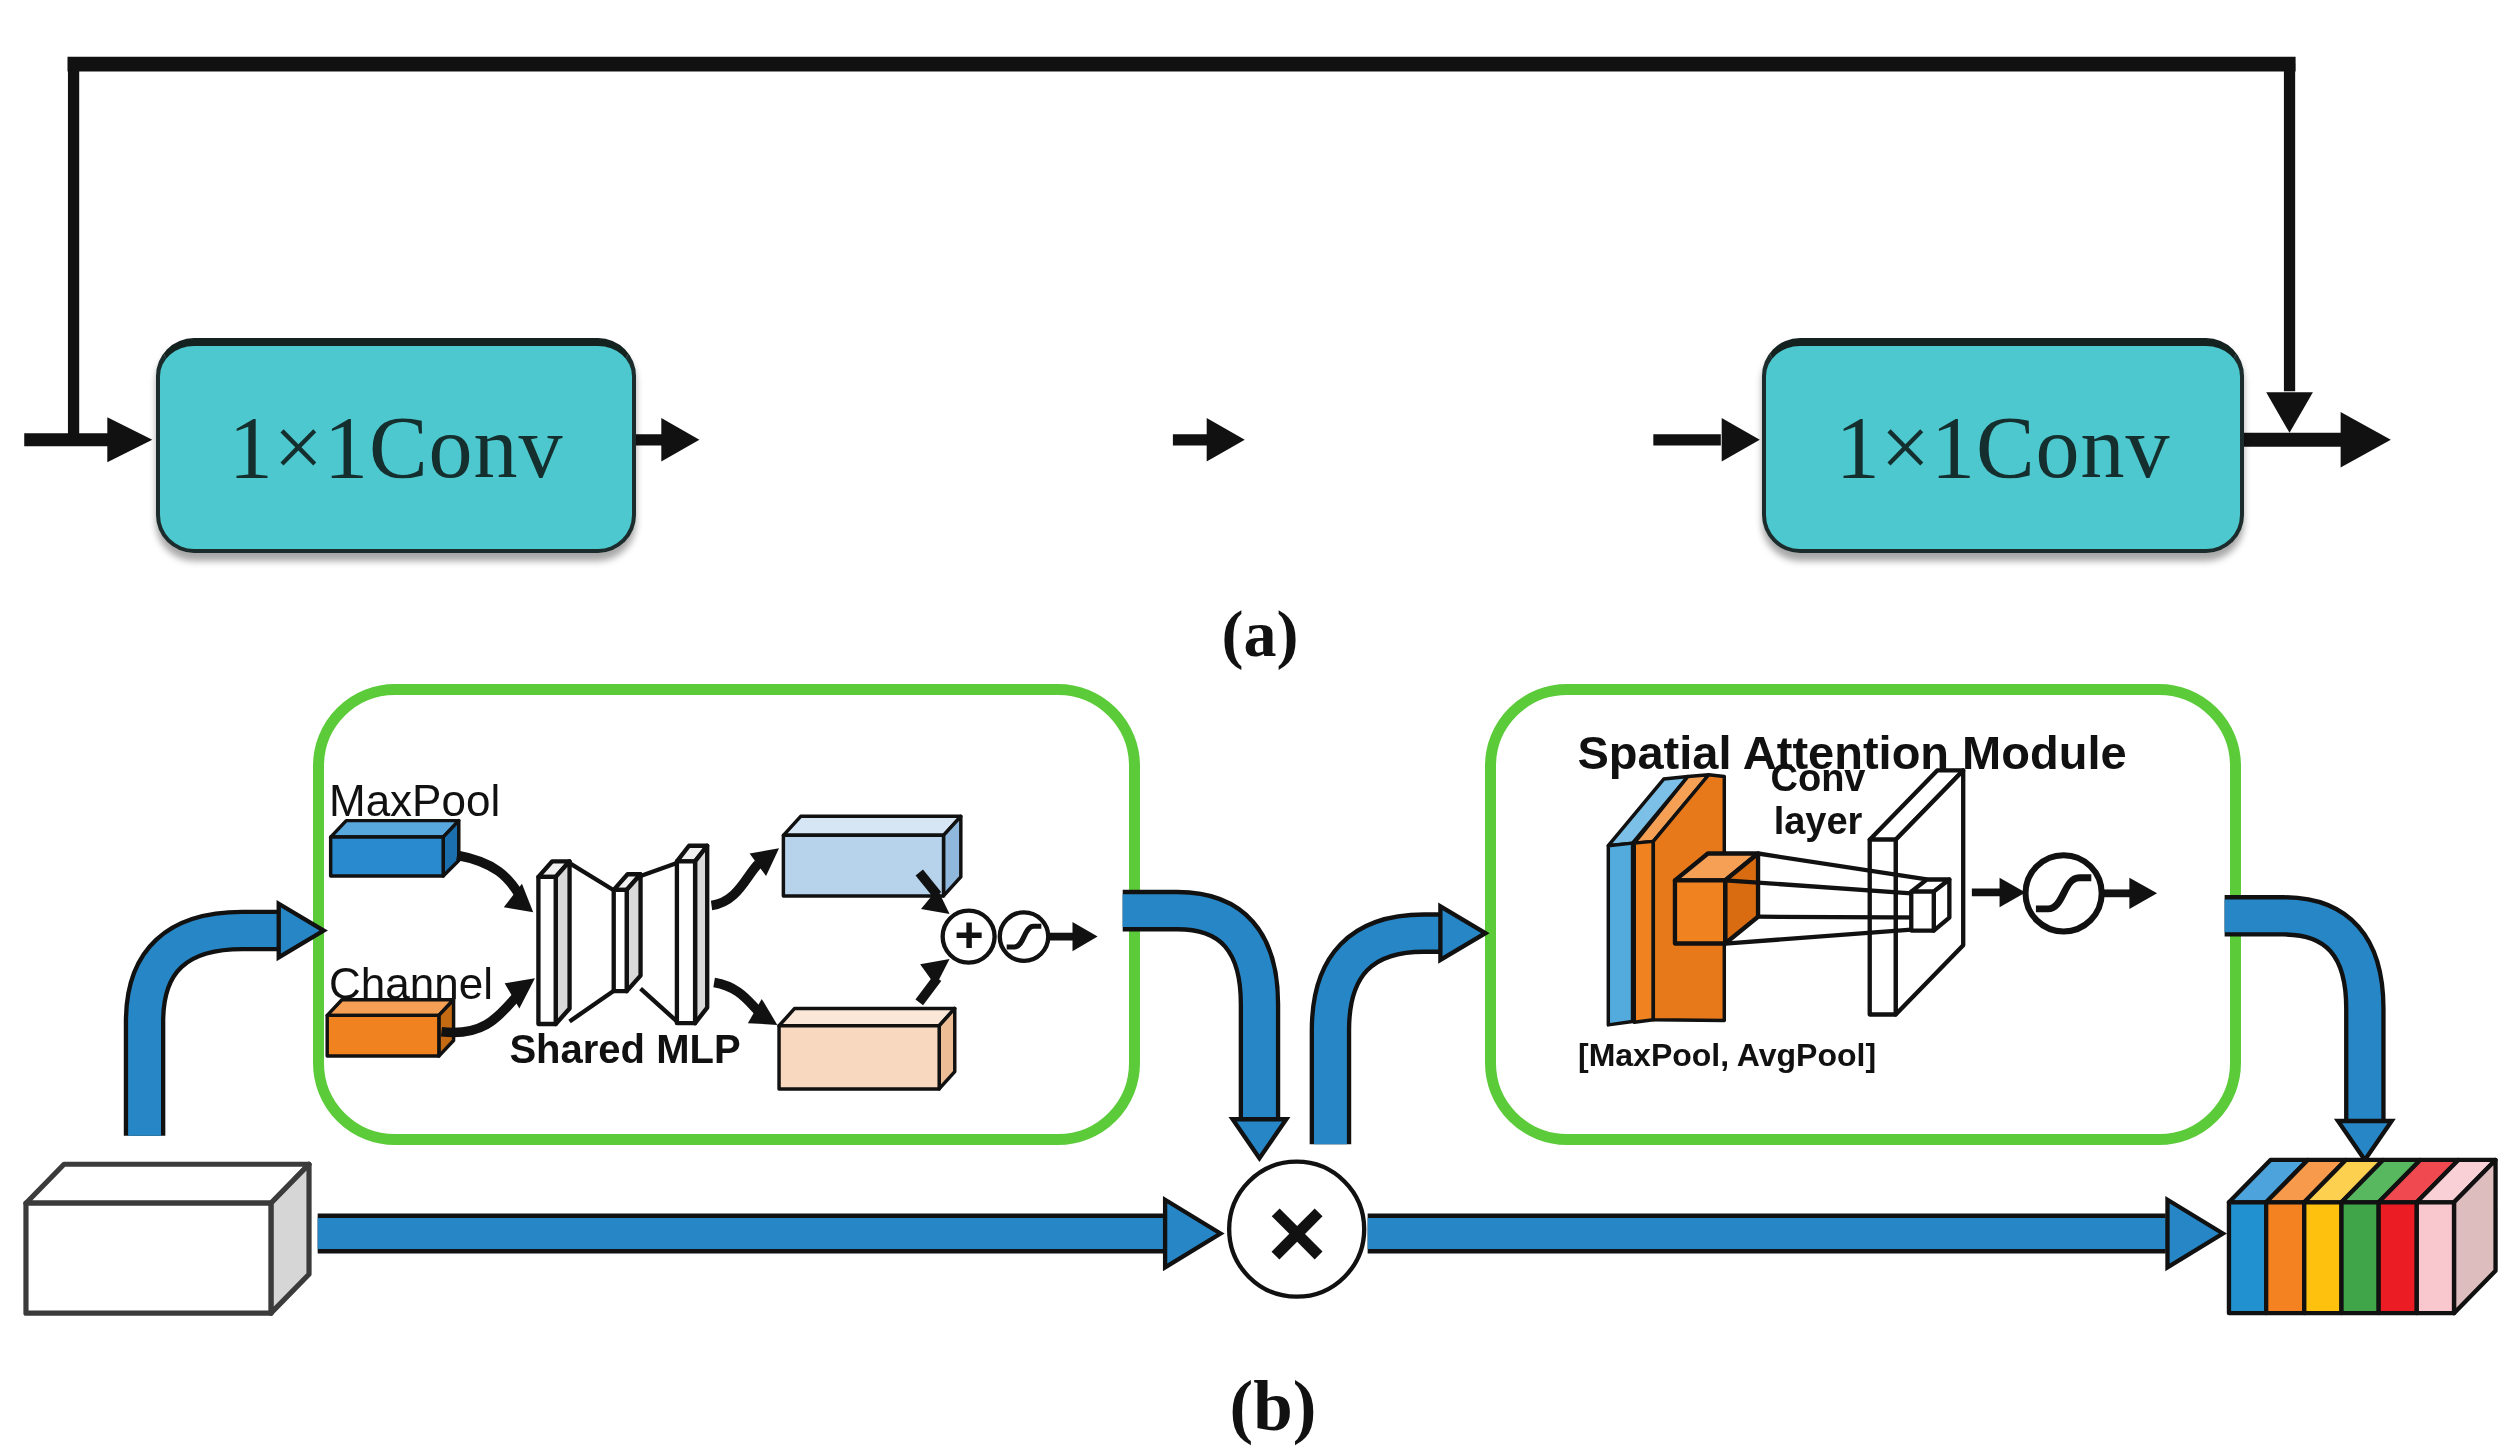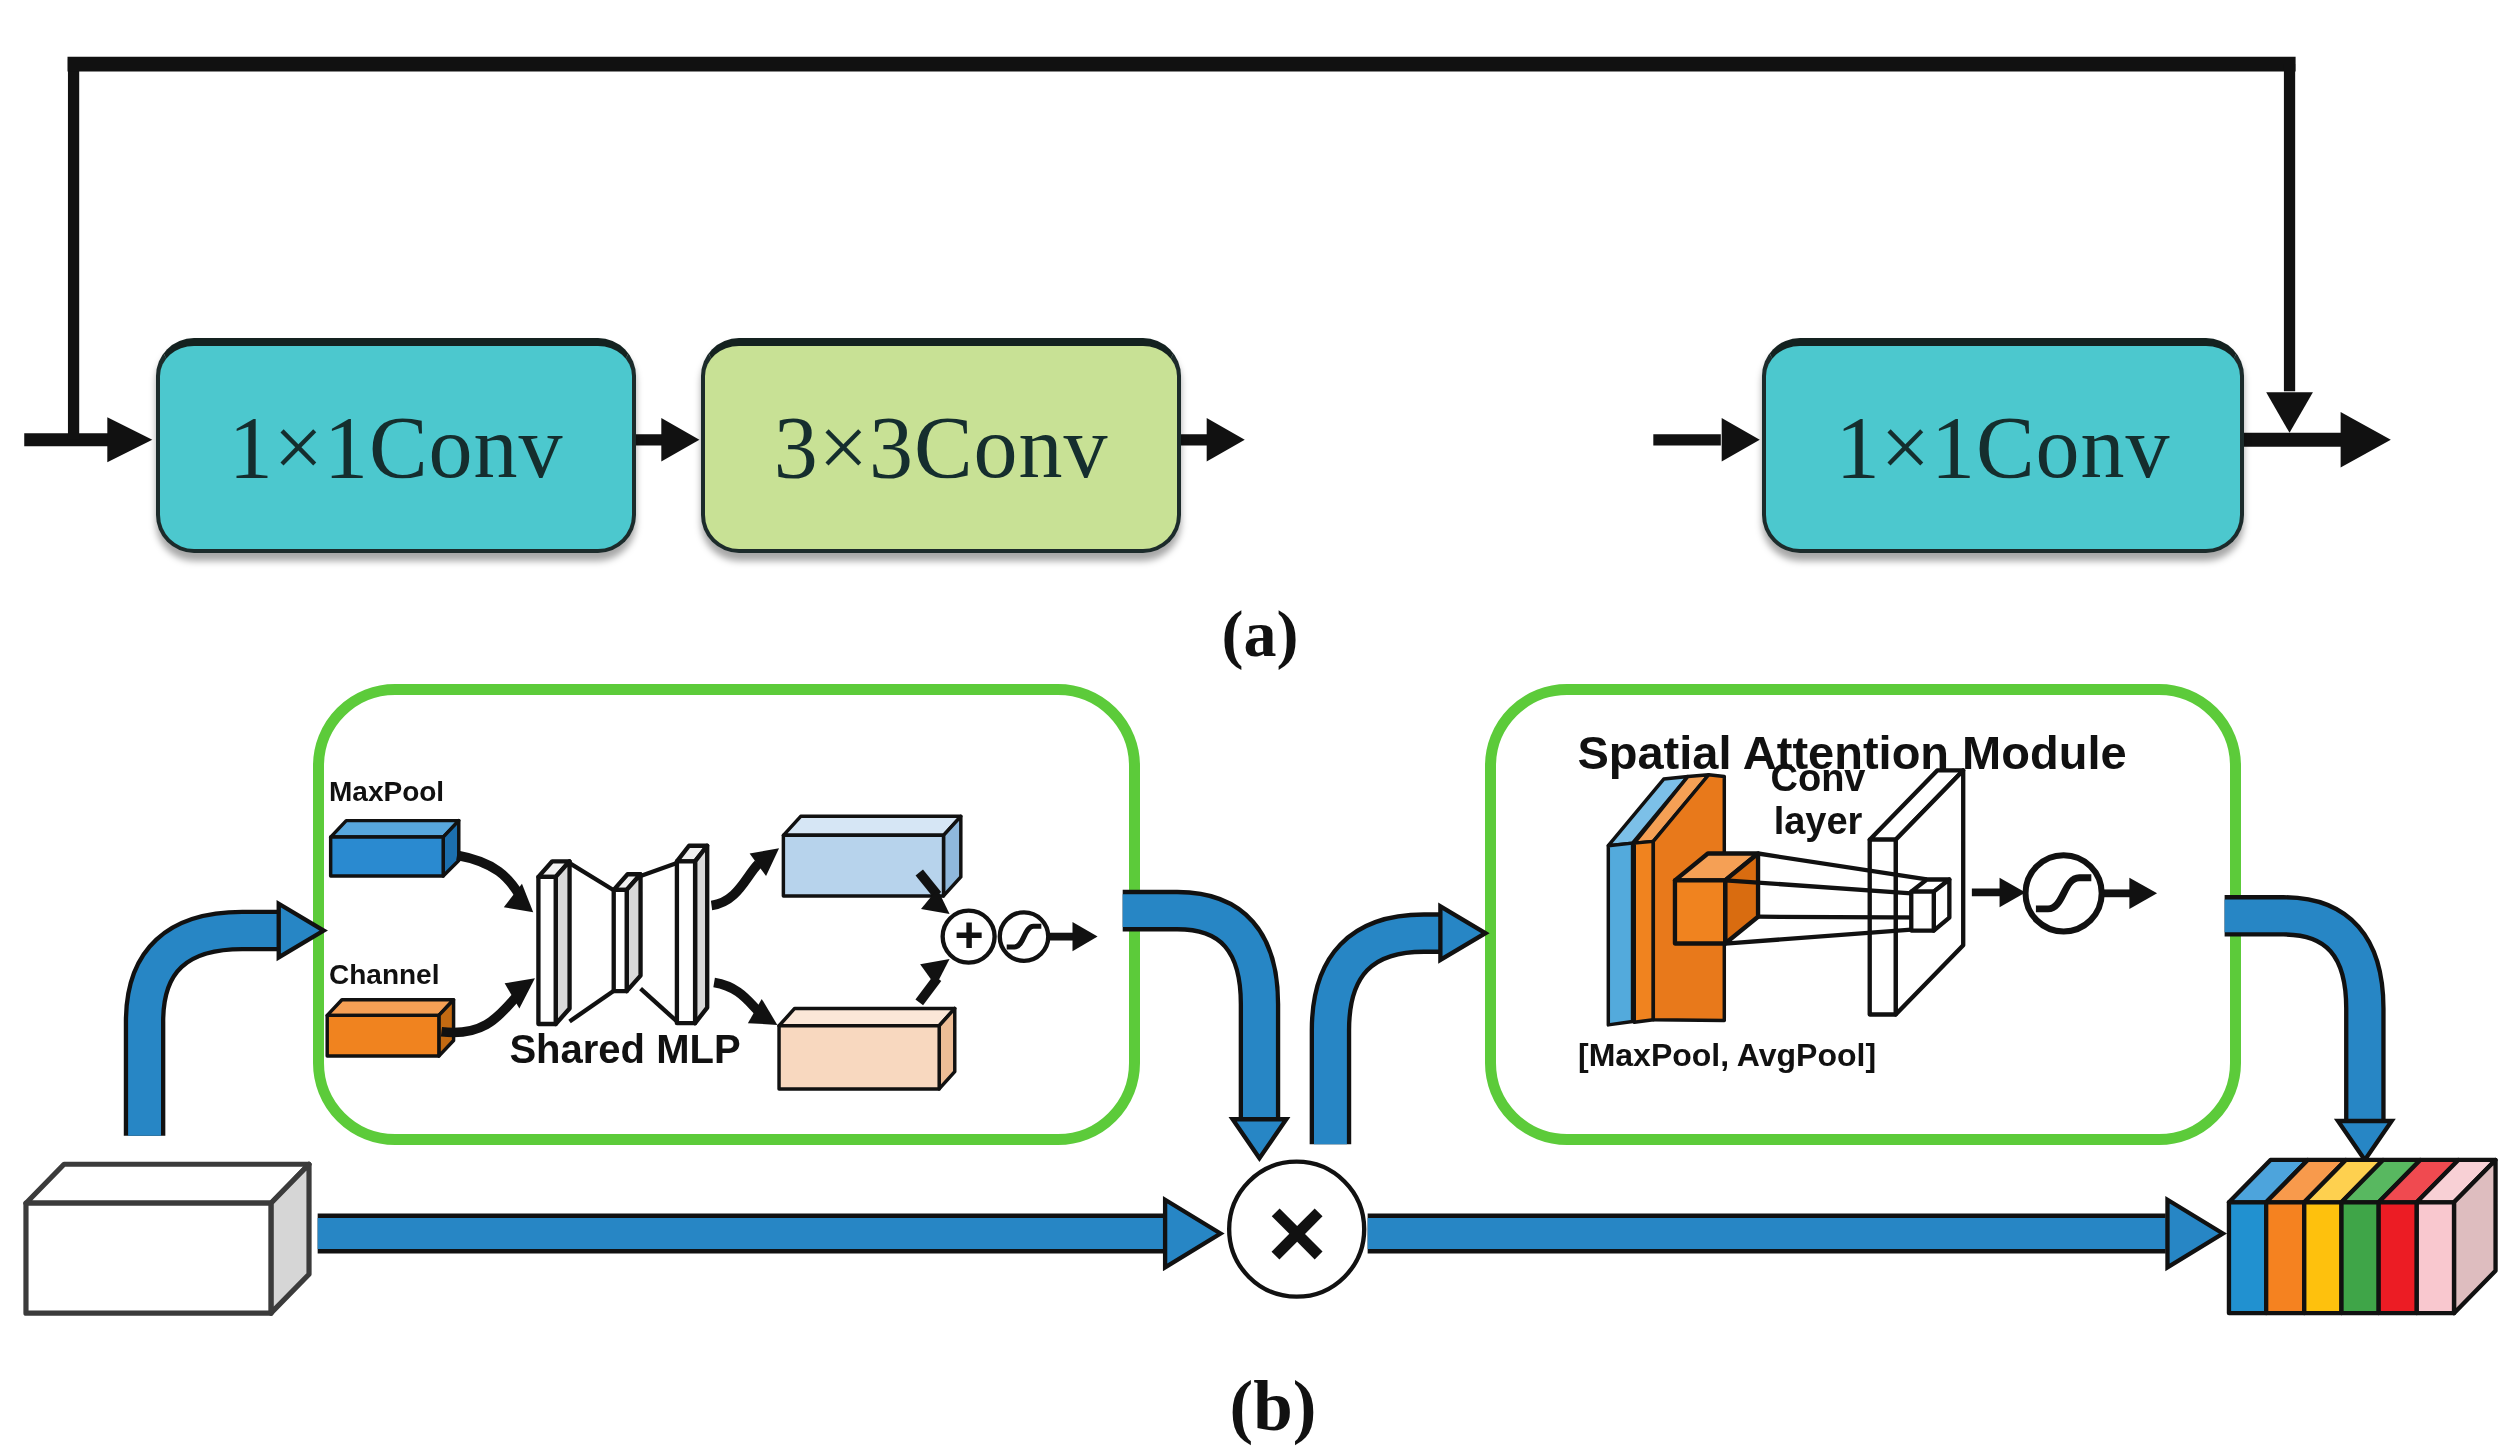--- a/index.html
+++ b/index.html
@@ -6,21 +6,21 @@
   #stage{position:relative;width:2512px;height:1456px;background:#fff;overflow:hidden;
          font-family:"Liberation Sans",sans-serif;}
   #arrows{position:absolute;left:0;top:0;z-index:3;}
   .module{position:absolute;z-index:1;background:#fff;border:11.3px solid #5ccb3a;border-radius:82px;}
   .conv-block{position:absolute;z-index:4;display:flex;align-items:center;justify-content:center;
       height:203px;border:4.3px solid #1c2b2b;border-top:8.7px solid #142220;border-radius:38px;
       box-shadow:0 7.8px 7.8px rgba(0,0,0,0.35);font-size:88px;color:#152e2e;letter-spacing:0.9px;font-family:Liberation Serif, serif;}
   .lbl{position:absolute;z-index:5;color:#111;white-space:nowrap;}
   .bold{font-weight:bold;}
   .mod-title{font-size:47px;font-weight:bold;transform:translateX(-50%);}
-  .pool-lbl{font-size:28px;font-weight:bold;}
+  .pool-lbl{font-size:44px;font-weight:normal;}
   .center{transform:translateX(-50%);}
   .caption{font-family:"Liberation Serif",serif;font-weight:bold;transform:translateX(-50%);}
   .op{position:absolute;z-index:6;display:flex;align-items:center;justify-content:center;
       color:#111;font-weight:bold;transform:translate(-50%,-50%);line-height:1;}
 </style>
 </head>
 <body>
 
 <div id="stage">
 
@@ -200,23 +200,20 @@
       <rect x="2662" y="1389" width="43" height="128" fill="#fec10d"></rect>
       <rect x="2705" y="1389" width="43" height="128" fill="#3fa548"></rect>
       <rect x="2748" y="1389" width="44" height="128" fill="#ec1c24"></rect>
       <rect x="2792" y="1389" width="43" height="128" fill="#f9c8cf"></rect>
     </g>
   </svg>
 
   <div class="conv-block" style="left: 156px; top: 338px; width: 472px; background: rgb(76, 200, 206);">
     <span>1×1Conv</span>
   </div>
-  <div class="conv-block" style="left: 701px; top: 338px; width: 472px; background: rgb(200, 225, 149);">
-    <span>3×3Conv</span>
-  </div>
   <div class="conv-block" style="left: 1762px; top: 338px; width: 474px; background: rgb(76, 200, 206);">
     <span>1×1Conv</span>
   </div>
 
   <div class="lbl caption" style="left:1260px;top:596px;font-size:66px;">(a)</div>
   <div class="lbl caption" style="left:1273px;top:1366px;font-size:71px;">(b)</div>
 
   <div class="lbl mod-title" style="left:1852px;top:725px;">Spatial Attention Module</div>
 
   <div class="lbl pool-lbl" style="left:329px;top:776px;">MaxPool</div>

